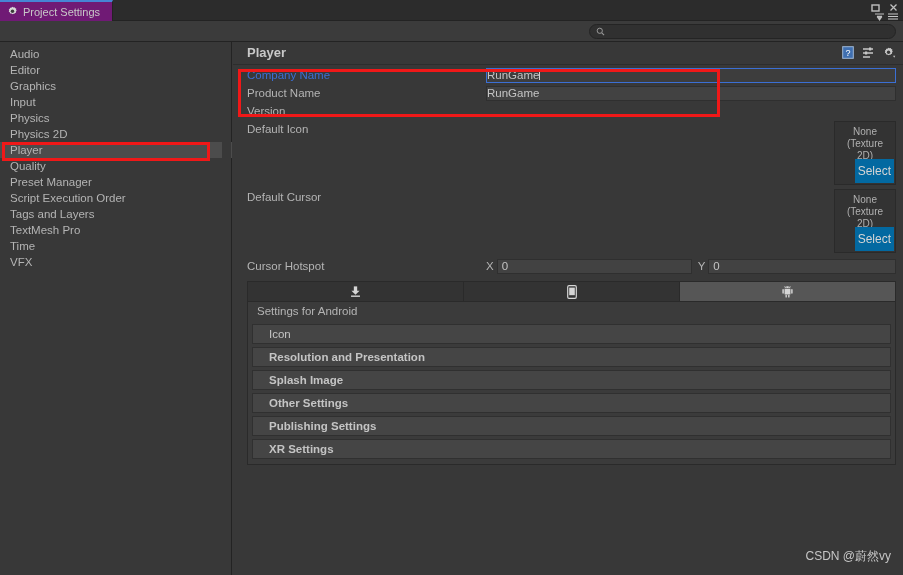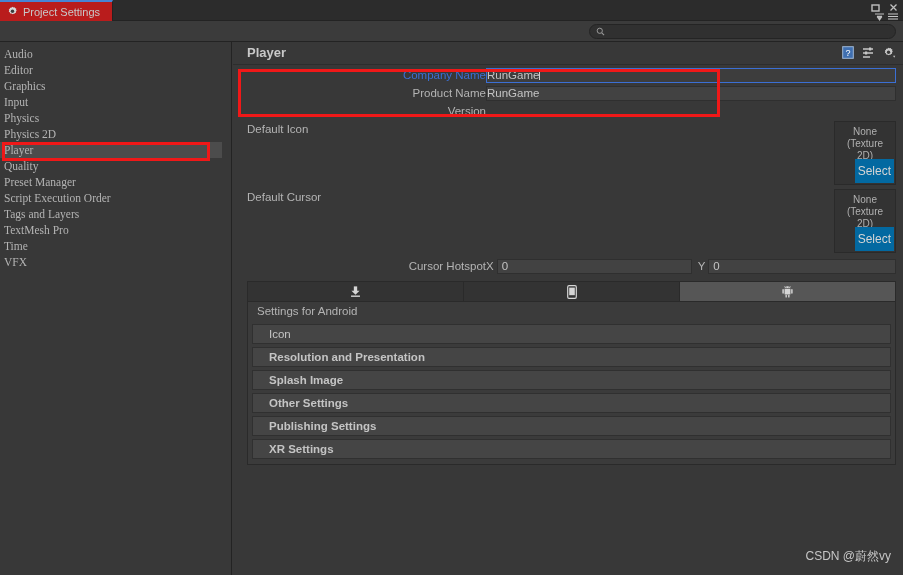--- a/index.html
+++ b/index.html
@@ -31,21 +31,21 @@
     width: 903px; height: 21px;
     background: #2c2c2c;
     border-bottom: 1px solid #232323;
     box-sizing: border-box;
   }
   .tab {
     position: absolute;
     left: 0; top: 0;
     height: 21px;
     padding: 0 12px 0 7px;
-    background: #b91c1c;
+    background: #701a75;
     border-top: 2px solid #4784d4;
     border-right: 1px solid #232323;
     box-sizing: border-box;
     display: flex;
     align-items: center;
     gap: 5px;
     color: #c8c8c8;
     font-size: 11px;
   }
   .tab-gear {
@@ -103,25 +103,24 @@
     width: 232px; height: 533px;
     background: #383838;
     border-right: 1px solid #232323;
     box-sizing: border-box;
     padding-top: 4px;
   }
   .side-item {
     position: relative;
     height: 16px;
     line-height: 16px;
-    padding-left: 4px;
+    padding-left: 10px;
     color: #b4b4b4;
     font-size: 11.5px;
     white-space: nowrap;
-    font-family: Liberation Serif, serif;
   }
   .side-item.selected {
     background: #4c4c4c;
     width: 222px;
   }
   .sidebar-scroll {
     position: absolute;
     right: 0; top: 0;
     width: 9px; height: 533px;
     background: #383838;
@@ -167,21 +166,20 @@
     display: flex;
     align-items: center;
   }
   .prop-label {
     width: 253px;
     padding-left: 14px;
     box-sizing: border-box;
     font-size: 11.5px;
     color: #b4b4b4;
     white-space: nowrap;
-    text-align: right;
   }
   .prop-label.modified { color: #3b6fd4; }
   .prop-field {
     flex: 1;
     height: 15px;
     margin-right: 7px;
     background: #424242;
     border: 1px solid #2f2f2f;
     box-sizing: border-box;
     display: flex;

